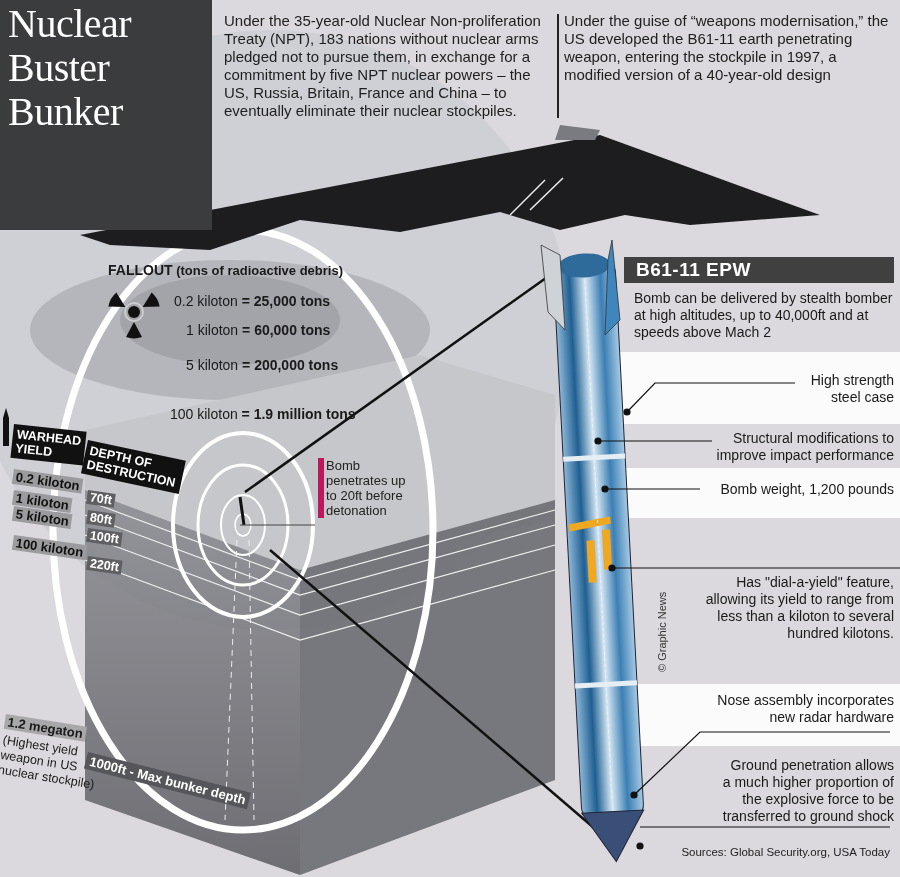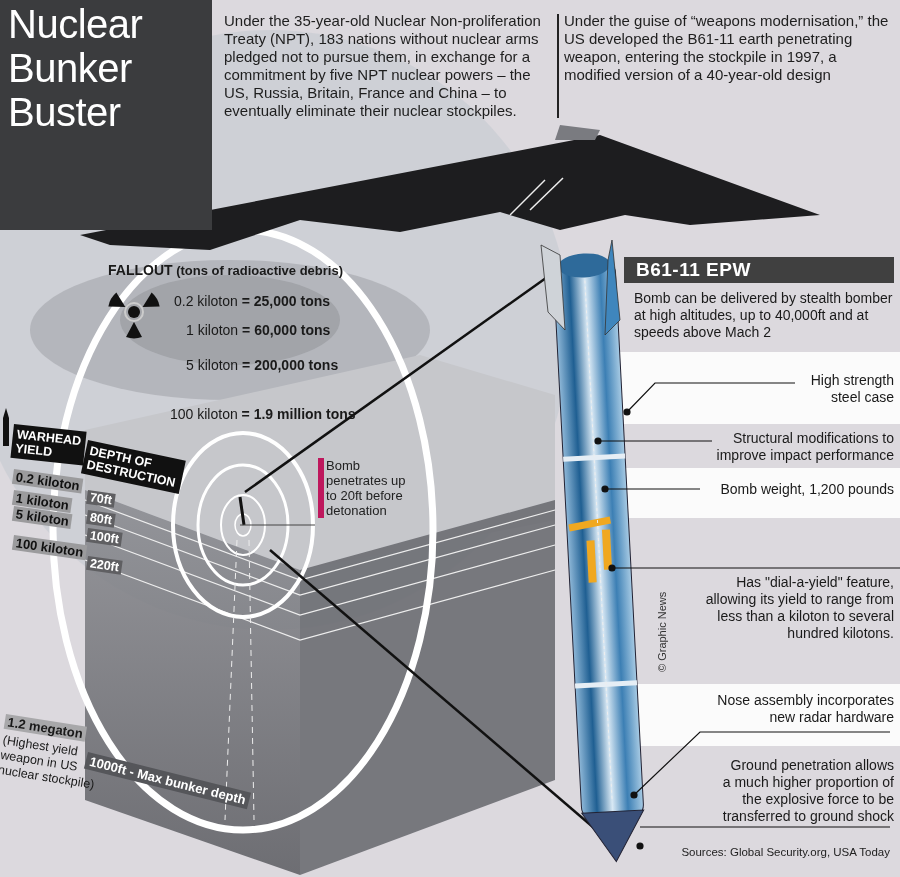--- a/index.html
+++ b/index.html
@@ -1,19 +1,19 @@
 <!DOCTYPE html>
 <html><head>
 <meta charset="utf-8">
 <style>
   html,body{margin:0;padding:0;}
   body{width:900px;height:877px;position:relative;overflow:hidden;background:#dcd9de;font-family:"Liberation Sans",sans-serif;color:#1a1a1a;}
   .abs{position:absolute;}
   .title-block{left:0;top:0;width:212px;height:230px;background:#3b3c3e;}
-  .title{left:8px;top:2px;color:#fff;font-size:40px;line-height:44px;font-weight:normal;letter-spacing:-0.5px;}
+  .title{left:8px;top:2px;color:#fff;font-size:40px;line-height:44px;font-weight:normal;letter-spacing:-0.5px;font-family:Liberation Serif, serif;}
   .intro{left:224px;top:12px;width:330px;font-size:15px;line-height:18px;color:#1e1e1e;}
   .intro2{left:564px;top:12px;width:330px;font-size:15px;line-height:18px;color:#1e1e1e;}
   .vline{left:557px;top:14px;width:2px;height:104px;background:#222;}
   .panel-title{left:624px;top:257px;width:270px;height:26px;background:#404040;color:#fff;font-weight:bold;font-size:19px;line-height:26px;padding-left:12px;box-sizing:border-box;letter-spacing:0.5px;}
   .panel-desc{left:634px;top:290px;width:262px;font-size:14px;line-height:17px;}
   .callout{right:6px;text-align:right;font-size:14px;line-height:17px;}
   .fallout-title{left:108px;top:262px;font-size:14px;}
   .fallout-row{font-size:14px;}
   .fallout-row b{font-weight:bold;}
   .tbl-head{background:#111;color:#fff;font-weight:bold;font-size:12.5px;line-height:14px;padding:3px 4px;transform-origin:left top;}
@@ -125,22 +125,22 @@
     <circle r="9" fill="none" stroke="#ccc" stroke-width="2"></circle>
     <path d="M0,-10 L-8,-25 A24,24 0 0 1 8,-25 Z" fill="#111" transform="rotate(-60)"></path>
     <path d="M0,-10 L-8,-25 A24,24 0 0 1 8,-25 Z" fill="#111" transform="rotate(60)"></path>
     <path d="M0,-10 L-8,-25 A24,24 0 0 1 8,-25 Z" fill="#111" transform="rotate(180)"></path>
   </g>
 </svg>
 
 <div class="abs title-block"></div>
 <div class="abs title">
   <div>Nuclear</div>
+  <div>Buster</div>
   <div>Bunker</div>
-  <div>Buster</div>
 </div>
 <div class="abs intro">Under the 35-year-old Nuclear Non-proliferation Treaty (NPT), 183 nations without nuclear arms pledged not to pursue them, in exchange for a commitment by five NPT nuclear powers – the US, Russia, Britain, France and China – to eventually eliminate their nuclear stockpiles.</div>
 <div class="abs vline"></div>
 <div class="abs intro2">Under the guise of “weapons modernisation,” the US developed the B61-11 earth penetrating weapon, entering the stockpile in 1997, a modified version of a 40-year-old design</div>
 
 <div class="abs fallout-title"><b>FALLOUT</b><b style="font-size:13px"> (tons of radioactive debris)</b></div>
 <div class="abs fallout-row" style="left:174px;top:293px"><span>0.2 kiloton</span><b> = </b><b>25,000 tons</b></div>
 <div class="abs fallout-row" style="left:186px;top:322px"><span>1 kiloton</span><b> = </b><b>60,000 tons</b></div>
 <div class="abs fallout-row" style="left:186px;top:357px"><span>5 kiloton</span><b> = </b><b>200,000 tons</b></div>
 <div class="abs fallout-row" style="left:170px;top:406px"><span>100 kiloton</span><b> = </b><b>1.9 million tons</b></div>

